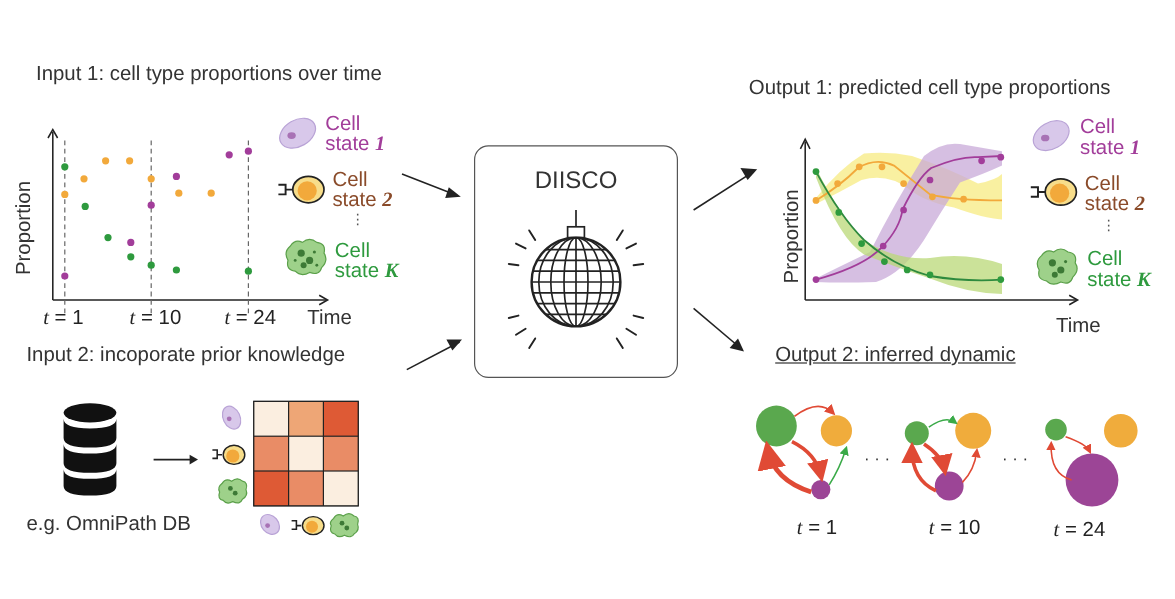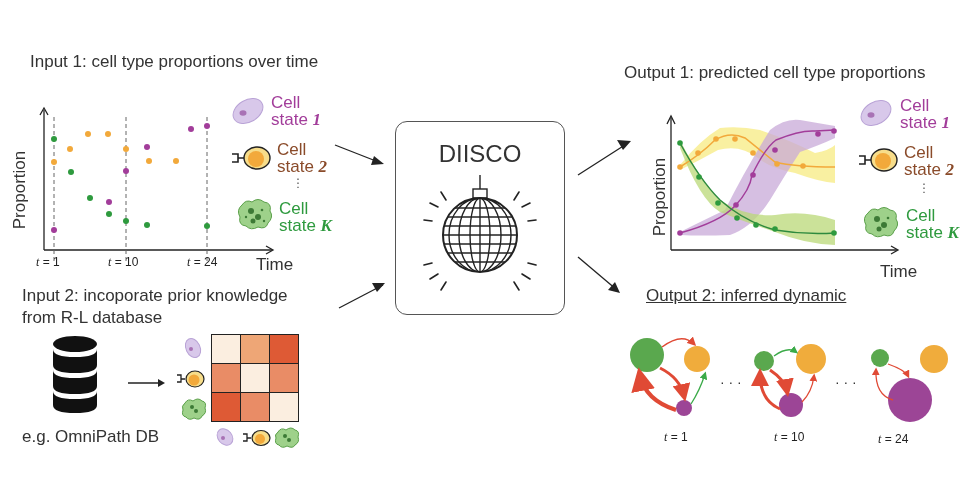--- a/index.html
+++ b/index.html
@@ -3,27 +3,27 @@
 <meta charset="utf-8">
 <style>
   html, body { margin:0; padding:0; background:#ffffff; }
   body { width:979px; height:499px; position:relative; overflow:hidden;
          font-family:"Liberation Sans", sans-serif; color:#222; }
   .abs { position:absolute; }
   .title { font-size:17px; color:#333; white-space:nowrap; }
   .lbl { font-size:17px; color:#333; white-space:nowrap; }
   .legend-text { font-size:17px; line-height:17px; white-space:nowrap; }
   .italic-serif { font-family:"Liberation Serif", serif; font-style:italic; font-weight:bold; }
-  .tlabel { font-size:12px; color:#222; white-space:nowrap; }
+  .tlabel { font-size:17px; color:#222; white-space:nowrap; }
   .tlabel i { font-family:"Liberation Serif", serif; }
   svg { position:absolute; overflow:visible; }
   .hm-cell { position:absolute; width:28px; height:28px; box-sizing:border-box; }
   .disco-box { position:absolute; left:395px; top:121px; width:170px; height:194px;
                border:1.5px solid #555; border-radius:12px; box-sizing:border-box; }
-  .disco-title { position:absolute; left:0; right:0; top:18px; text-align:center; font-size:24px; color:#333; }
+  .disco-title { position:absolute; left:0; right:0; top:18px; text-align:center; font-size:20px; color:#333; }
 </style>
 </head>
 <body>
 
 <div class="abs title" style="left:30px;top:52px;">Input 1: cell type proportions over time</div>
 
 <svg style="left:0;top:0;" width="380" height="280">
 
   <line x1="44" y1="250" x2="44" y2="110" stroke="#222" stroke-width="1.3"></line>
   <path d="M40,115 L44,108 L48,115" fill="none" stroke="#222" stroke-width="1.3"></path>
@@ -96,21 +96,20 @@
   <circle cx="10" cy="20" r="1.2" fill="#3d7a36"></circle>
     <circle cx="28" cy="24" r="1.2" fill="#3d7a36"></circle>
 </svg>
 <div class="abs legend-text" style="left:279px;top:200px;color:#2e9a3e;">
   <div>Cell</div>
   <div><span>state </span><span class="italic-serif">K</span></div>
 </div>
 
 <div class="abs title" style="left:22px;top:285px;line-height:22px;">
   <div>Input 2: incoporate prior knowledge</div>
-  <div>from R-L database</div>
 </div>
 <svg style="left:50px;top:335px;" width="50" height="78">
   <ellipse cx="25" cy="9" rx="22" ry="8" fill="#111"></ellipse>
   <path d="M3,14 Q3,22 25,22 Q47,22 47,14 L47,30 Q47,38 25,38 Q3,38 3,30 Z" fill="#111"></path>
   <path d="M3,35 Q3,43 25,43 Q47,43 47,35 L47,51 Q47,59 25,59 Q3,59 3,51 Z" fill="#111"></path>
   <path d="M3,56 Q3,64 25,64 Q47,64 47,56 L47,70 Q47,78 25,78 Q3,78 3,70 Z" fill="#111"></path>
 </svg>
 <svg style="left:128px;top:378px;" width="40" height="10">
   <line x1="0" y1="5" x2="33" y2="5" stroke="#222" stroke-width="1.3"></line>
   <path d="M30,1 L37,5 L30,9 Z" fill="#222"></path>

